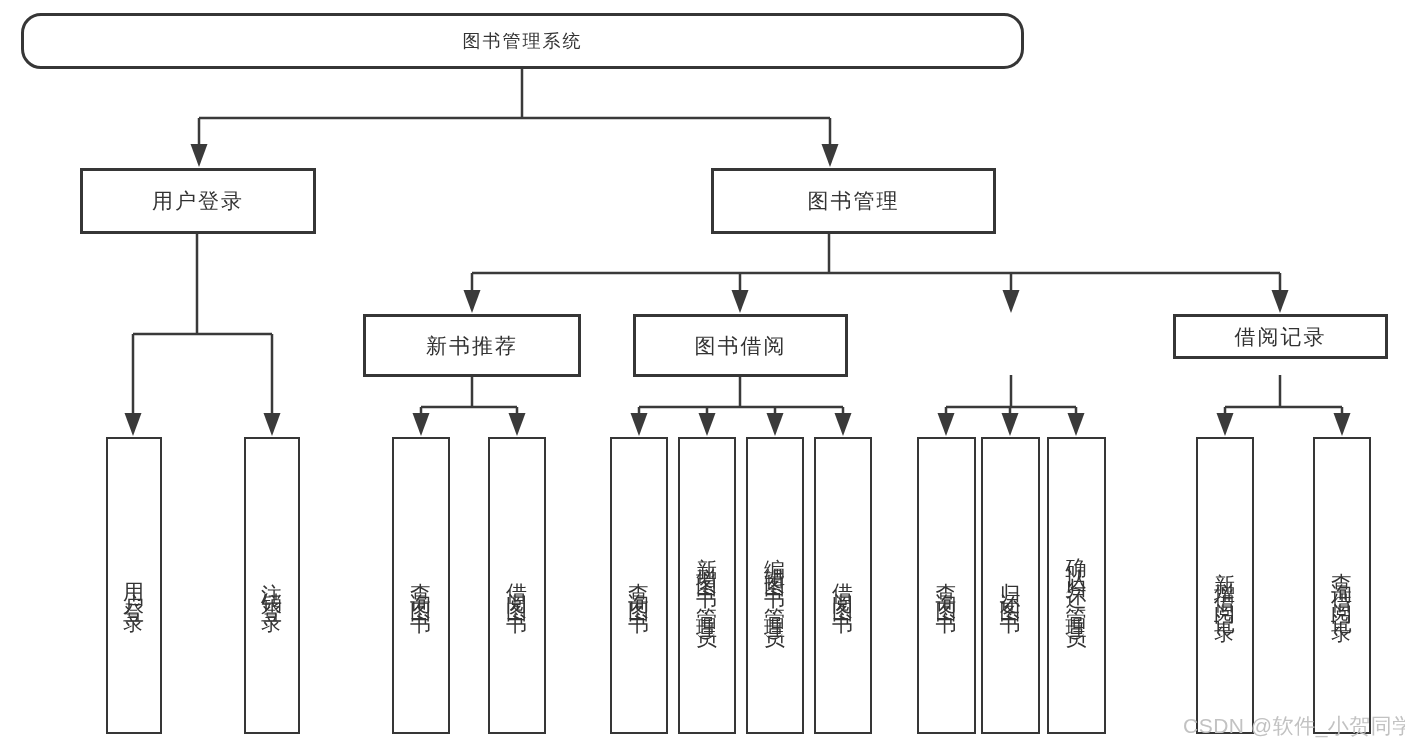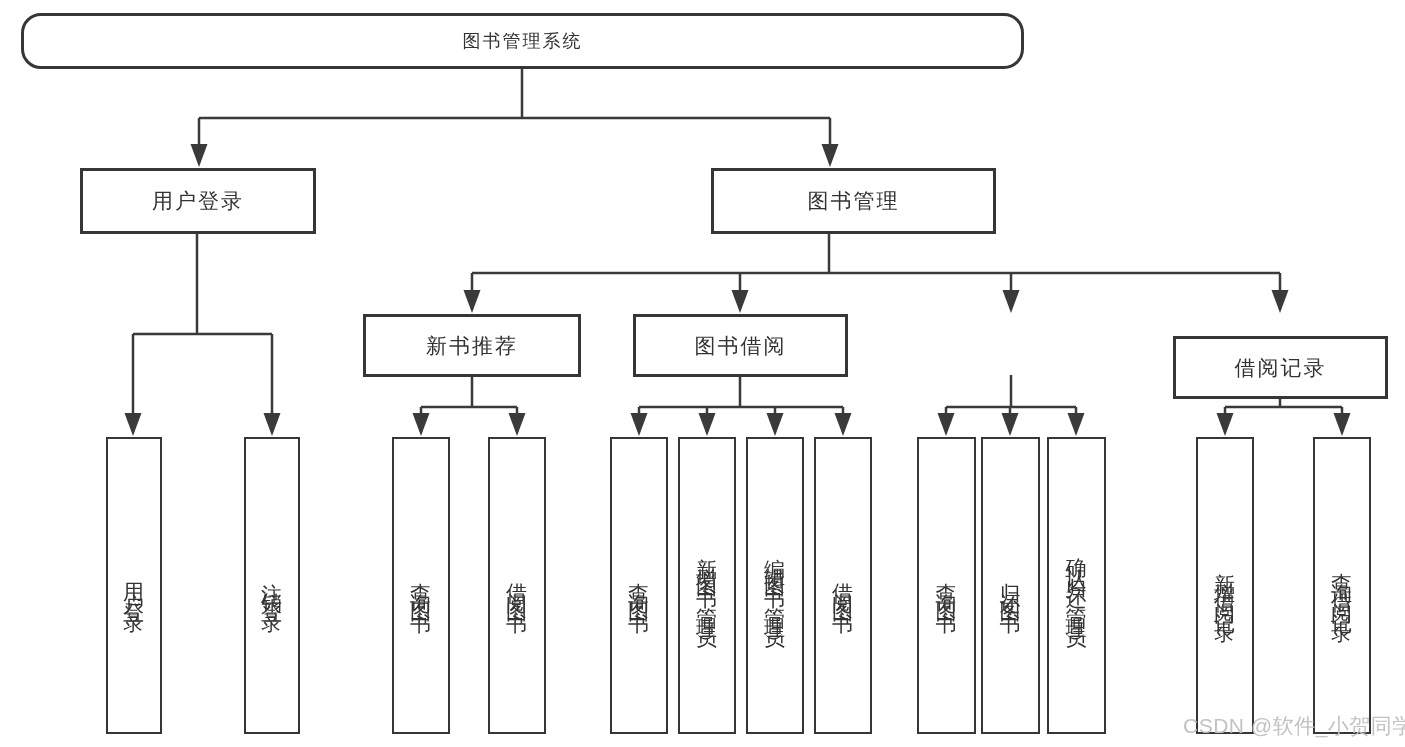--- a/index.html
+++ b/index.html
@@ -93,21 +93,21 @@
     </g>
   </svg>
 
   <div class="node root-node" style="left:21px;top:13px;width:1003px;height:56px;">图书管理系统</div>
 
   <div class="node" style="left:80px;top:168px;width:236px;height:66px;">用户登录</div>
   <div class="node" style="left:711px;top:168px;width:285px;height:66px;">图书管理</div>
 
   <div class="node" style="left:363px;top:314px;width:218px;height:63px;">新书推荐</div>
   <div class="node" style="left:633px;top:314px;width:215px;height:63px;">图书借阅</div>
-  <div class="node" style="left:1173px;top:314px;width:215px;height:63px;margin-top:22px;">借阅记录</div>
+  <div class="node" style="left:1173px;top:314px;width:215px;height:45px;">借阅记录</div>
 
   <div class="node leaf" style="left:106px;width:56px;">用户登录</div>
   <div class="node leaf" style="left:244px;width:56px;">注销登录</div>
 
   <div class="node leaf" style="left:392px;width:58px;">查询图书</div>
   <div class="node leaf" style="left:488px;width:58px;">借阅图书</div>
 
   <div class="node leaf" style="left:610px;width:58px;">查询图书</div>
   <div class="node leaf" style="left:678px;width:58px;">新增图书（管理员）</div>
   <div class="node leaf" style="left:746px;width:58px;">编辑图书（管理员）</div>

